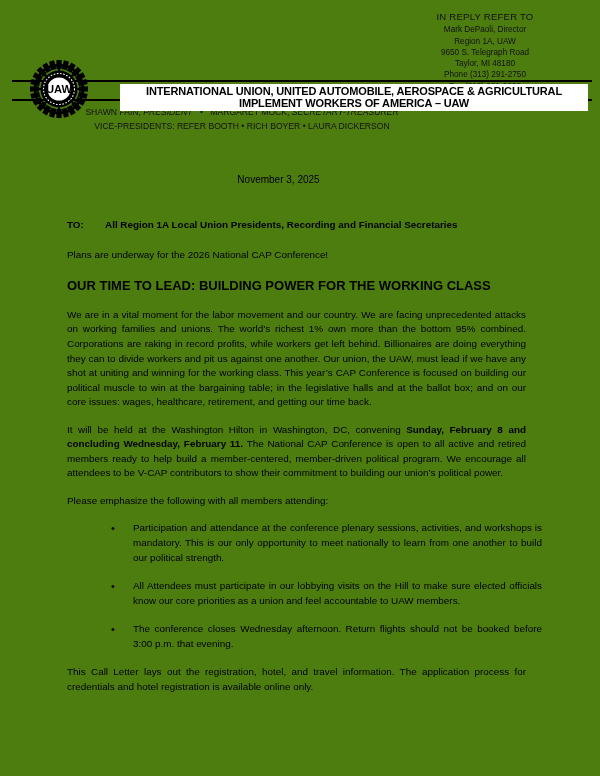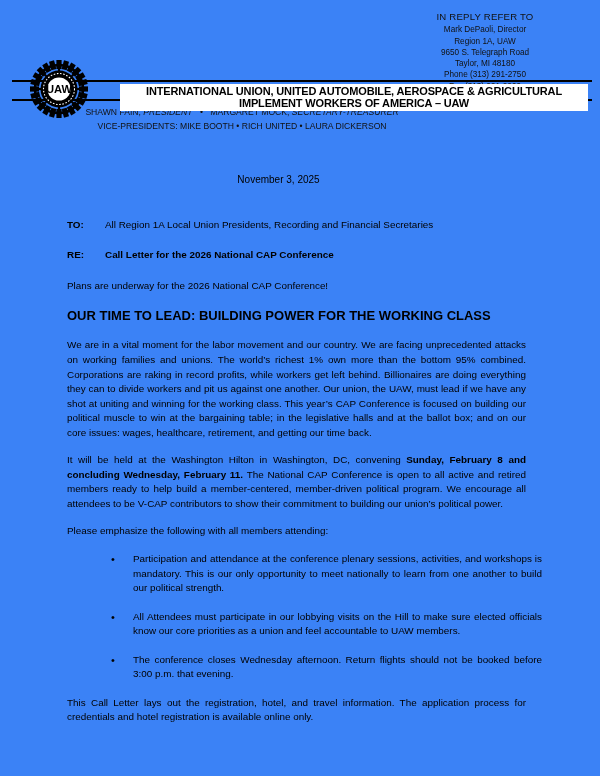--- a/index.html
+++ b/index.html
@@ -9,21 +9,21 @@
     background: #ffffff;
   }
   body {
     font-family: "Liberation Sans", sans-serif;
     color: #000000;
   }
   .page {
     position: relative;
     width: 600px;
     height: 776px;
-    background: #3b82f6;
+    background: #4d7c0f;
     overflow: hidden;
     box-sizing: border-box;
   }
 
   
   .letterhead {
     position: relative;
     height: 146px;
   }
   .return-block {
@@ -117,21 +117,21 @@
   }
   .addr-row {
     display: flex;
     margin-bottom: 16px;
   }
   .addr-label {
     font-weight: bold;
     width: 38px;
     flex: 0 0 38px;
   }
-  .addr-value { flex: 1; }
+  .addr-value { flex: 1; font-weight: bold; }
   .addr-value.bold { font-weight: bold; }
 
   p.para {
     margin: 0 16px 13px 0;
     text-align: justify;
   }
   p.para.plain { text-align: left; }
   .headline {
     font-weight: bold;
     margin: 0 0 13px 0;
@@ -238,38 +238,34 @@
     <div class="org-name">INTERNATIONAL UNION, UNITED AUTOMOBILE, AEROSPACE &amp; AGRICULTURAL IMPLEMENT WORKERS OF AMERICA – UAW</div>
 
     <div class="officers">
       <div>
         <span>SHAWN FAIN,</span>
         <em>PRESIDENT</em>
         <span class="sep">•</span>
         <span>MARGARET MOCK,</span>
         <em>SECRETARY-TREASURER</em>
       </div>
-      <div>VICE-PRESIDENTS: MIKE BOOTH • RICH UNITED • LAURA DICKERSON</div>
+      <div>VICE-PRESIDENTS: REFER BOOTH • RICH BOYER • LAURA DICKERSON</div>
     </div>
 
   </div>
 
   <div class="doc-body">
 
     <div class="date-line">November 3, 2025</div>
 
     <div class="addr-row">
       <div class="addr-label">TO:</div>
       <div class="addr-value">All Region 1A Local Union Presidents, Recording and Financial Secretaries</div>
     </div>
 
-    <div class="addr-row">
-      <div class="addr-label">RE:</div>
-      <div class="addr-value bold">Call Letter for the 2026 National CAP Conference</div>
-    </div>
 
     <p class="para plain">Plans are underway for the 2026 National CAP Conference!</p>
 
     <p class="headline">OUR TIME TO LEAD:  BUILDING POWER FOR THE WORKING CLASS</p>
 
     <p class="para">We are in a vital moment for the labor movement and our country. We are facing unprecedented attacks on working families and unions. The world’s richest 1% own more than the bottom 95% combined.  Corporations are raking in record profits, while workers get left behind. Billionaires are doing everything they can to divide workers and pit us against one another. Our union, the UAW, must lead if we have any shot at uniting and winning for the working class. This year’s CAP Conference is focused on building our political muscle to win at the bargaining table; in the legislative halls and at the ballot box; and on our core issues:  wages, healthcare, retirement, and getting our time back.</p>
 
     <p class="para"><span>It will be held at the Washington Hilton in Washington, DC, convening </span><b>Sunday, February 8 and concluding Wednesday, February 11.</b><span> The National CAP Conference is open to all active and retired members ready to help build a member-centered, member-driven political program. We encourage all attendees to be V-CAP contributors to show their commitment to building our union’s political power.</span></p>
 
     <p class="para plain">Please emphasize the following with all members attending:</p>

